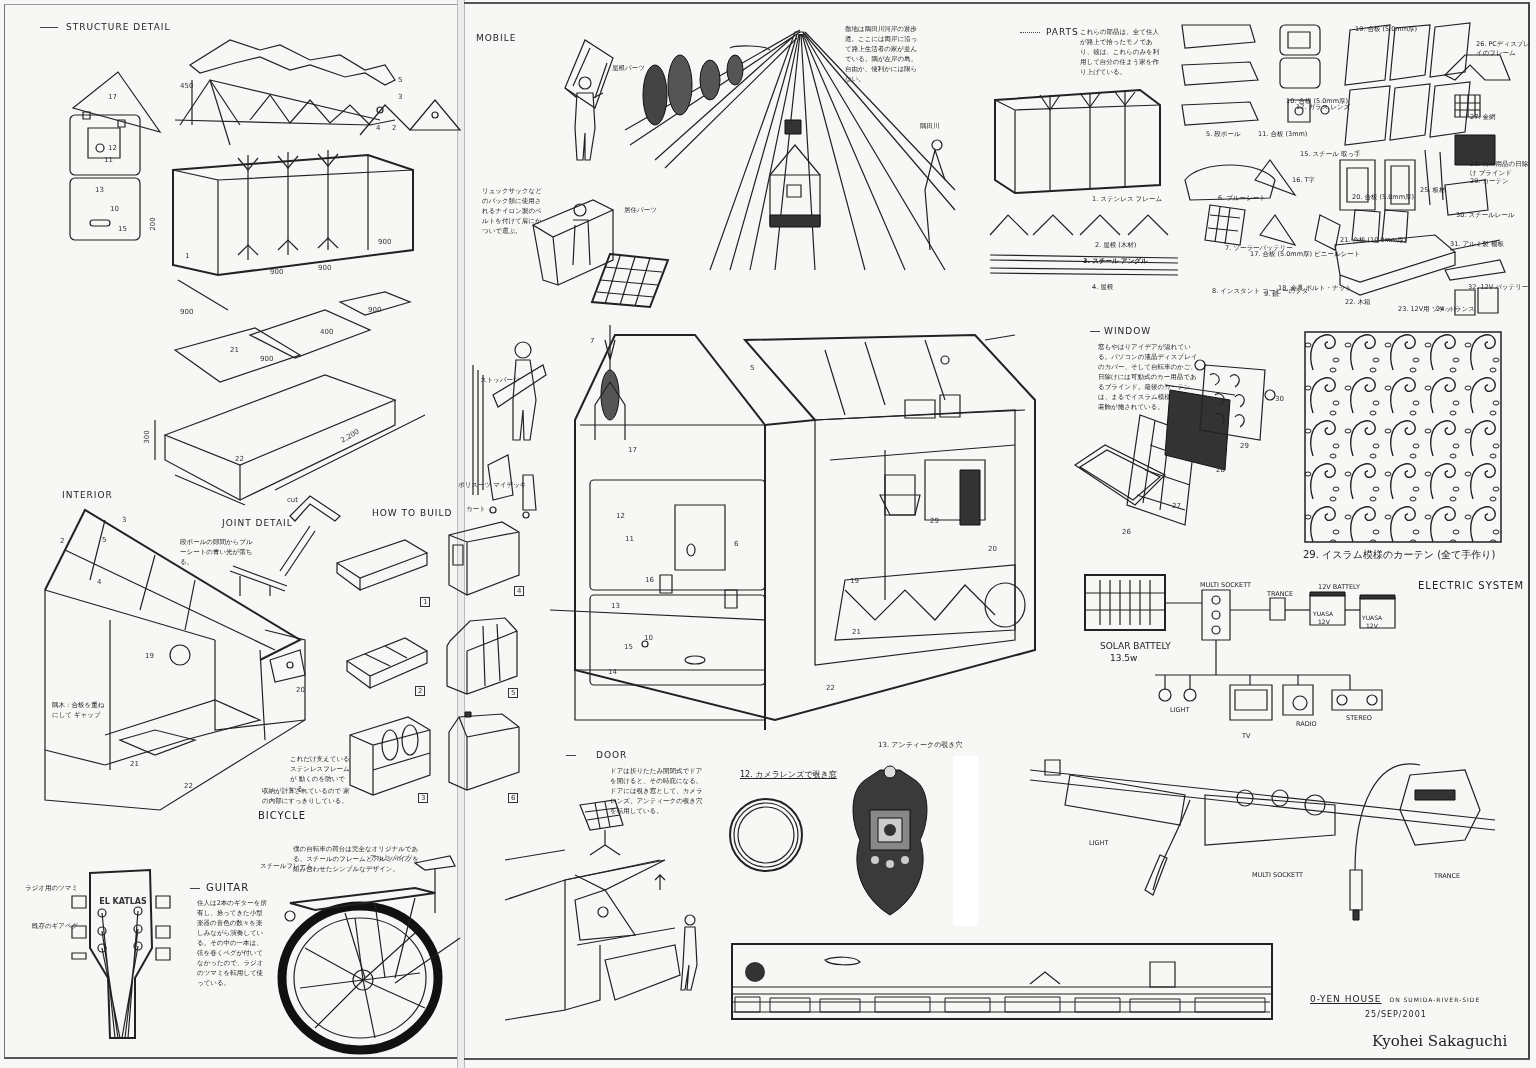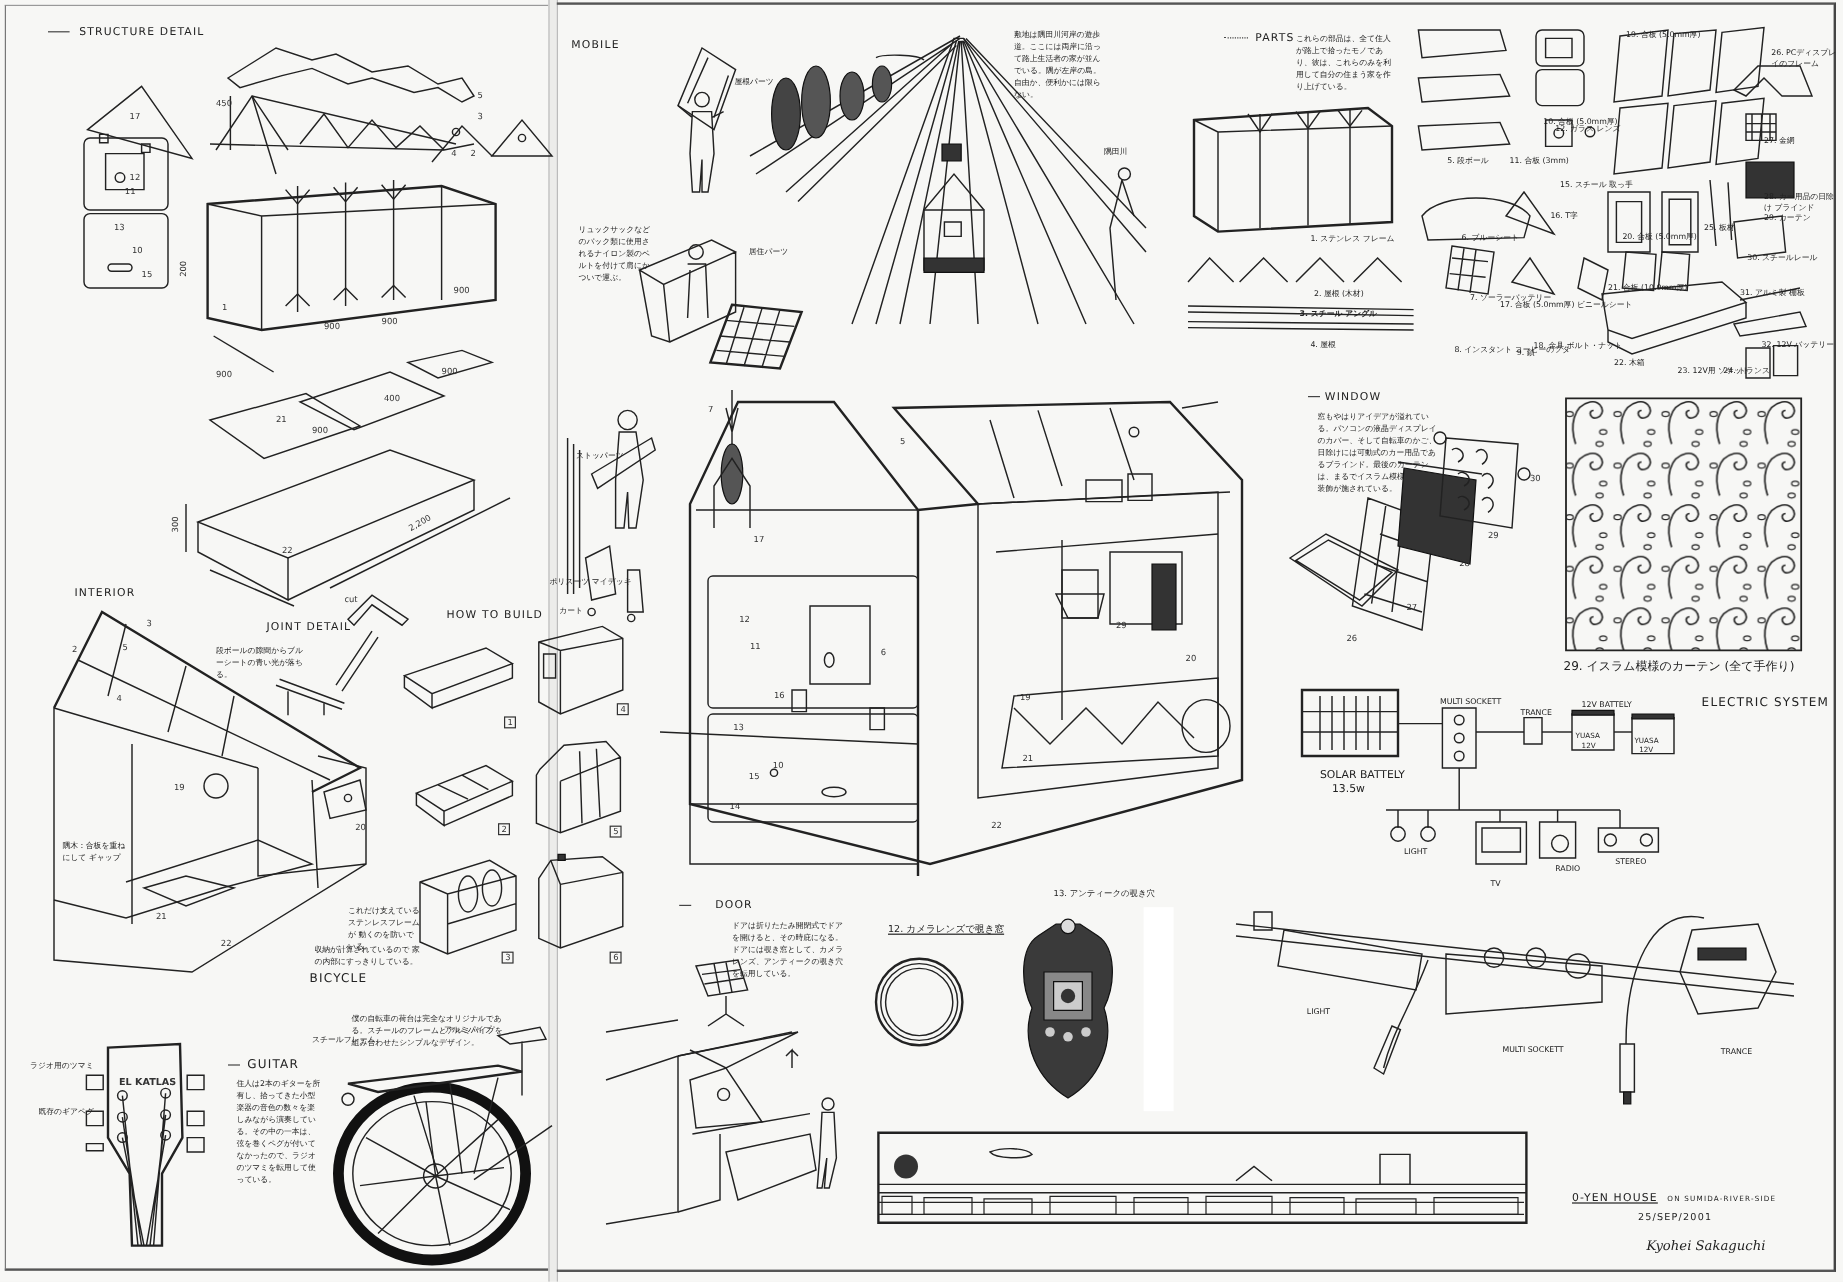--- a/index.html
+++ b/index.html
@@ -11,21 +11,21 @@
   .lbl{position:absolute;font-size:9px;letter-spacing:1px;text-transform:uppercase;white-space:nowrap;}
   .lbl-lg{position:absolute;font-size:12px;letter-spacing:1px;text-transform:uppercase;white-space:nowrap;}
   .note{position:absolute;font-size:6.5px;line-height:10px;color:#222;}
   .part{position:absolute;font-size:6.5px;white-space:nowrap;color:#222;}
   .num{position:absolute;font-size:7px;color:#333;}
   svg{position:absolute;overflow:visible;}
   svg *{vector-effect:non-scaling-stroke;}
   .ln{fill:none;stroke:#222;stroke-width:1.2;}
   .ln2{fill:none;stroke:#222;stroke-width:2;}
   .fill-dark{fill:#333;stroke:#111;}
-  .sig{position:absolute;font-family:"DejaVu Serif",serif;font-style:italic;font-size:11px;}
+  .sig{position:absolute;font-family:"DejaVu Serif",serif;font-size:15px;}
   .whitebox{position:absolute;background:#fff;}
 </style>
 </head>
 <body>
 
 <div class="sheet">
   <div class="frame-left"></div>
   <div class="page-divider"></div>
   <div class="frame-right"></div>
 

